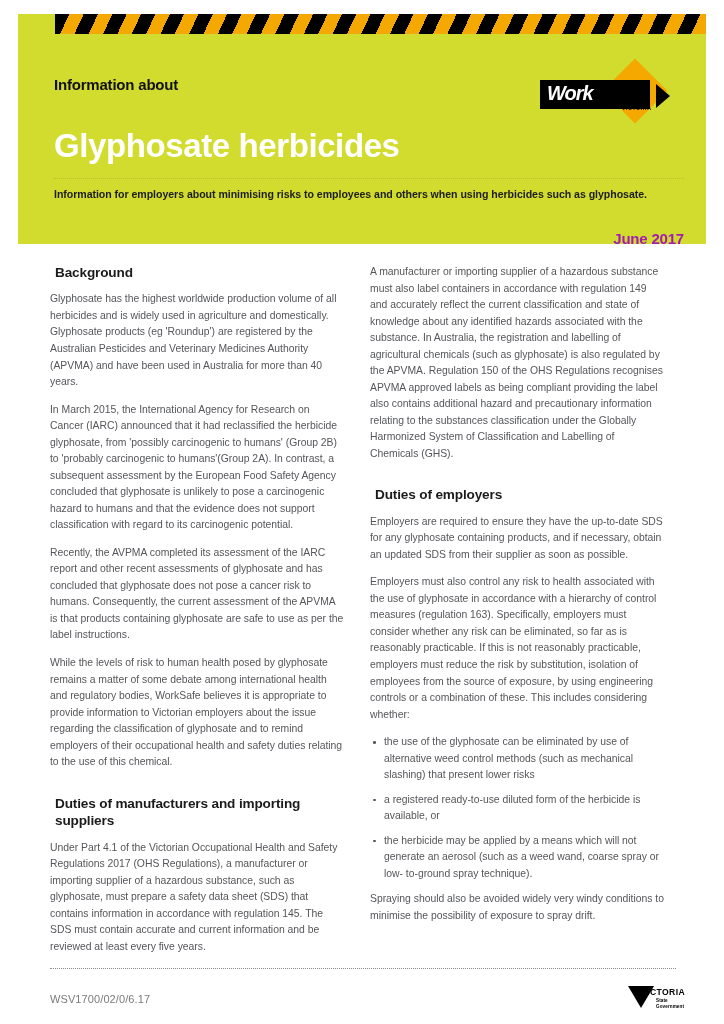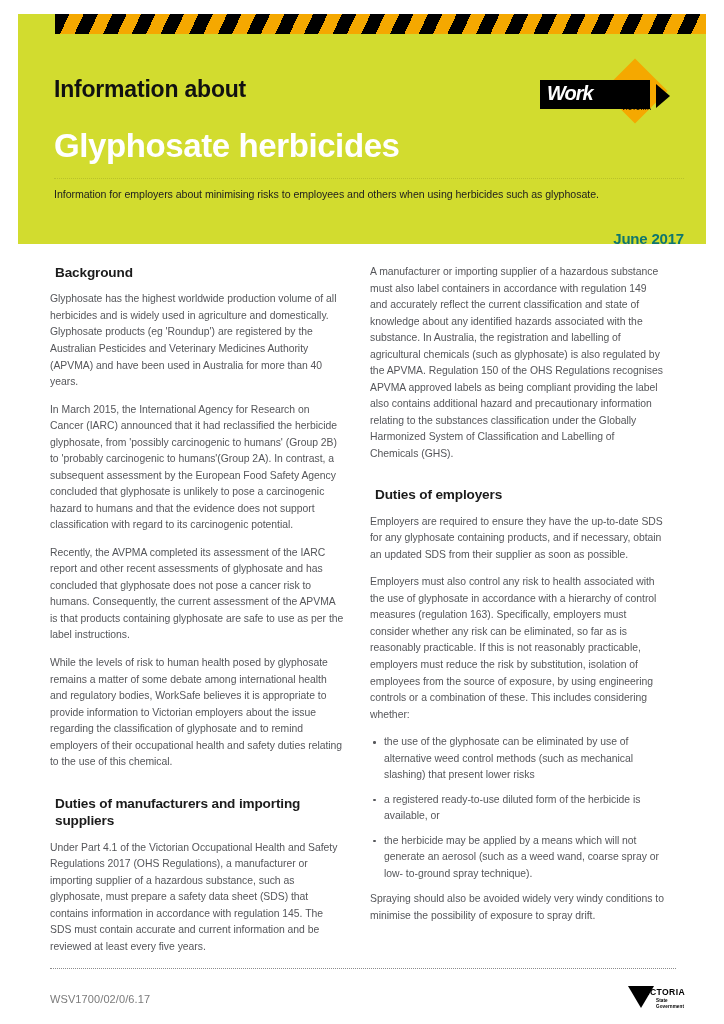--- a/index.html
+++ b/index.html
@@ -47,21 +47,21 @@
     left: 36px;
     right: 22px;
     top: 20px;
     bottom: 0;
   }
 
   .kicker {
     position: absolute;
     left: 0;
     top: 42px;
-    font-size: 23px;
+    font-size: 15px;
     font-weight: bold;
     color: #111111;
     letter-spacing: -0.2px;
   }
 
   .main-title {
     position: absolute;
     left: 0;
     top: 95px;
     font-size: 33px;
@@ -79,33 +79,33 @@
     height: 0;
     border-top: 1px dotted #b9c22a;
   }
 
   .subtitle {
     position: absolute;
     left: 0;
     right: 18px;
     top: 152px;
     font-size: 10.6px;
-    font-weight: normal;
+    font-weight: bold;
     color: #1d1d1d;
     line-height: 1.52;
     letter-spacing: -0.05px;
   }
 
   .issue-date {
     position: absolute;
     right: 0;
     top: 196px;
     font-size: 15px;
     font-weight: bold;
-    color: #0f766e;
+    color: #a21caf;
     letter-spacing: -0.2px;
   }
 
   
   .ws-logo {
     position: absolute;
     right: 0px;
     top: 38px;
     width: 144px;
     height: 58px;

